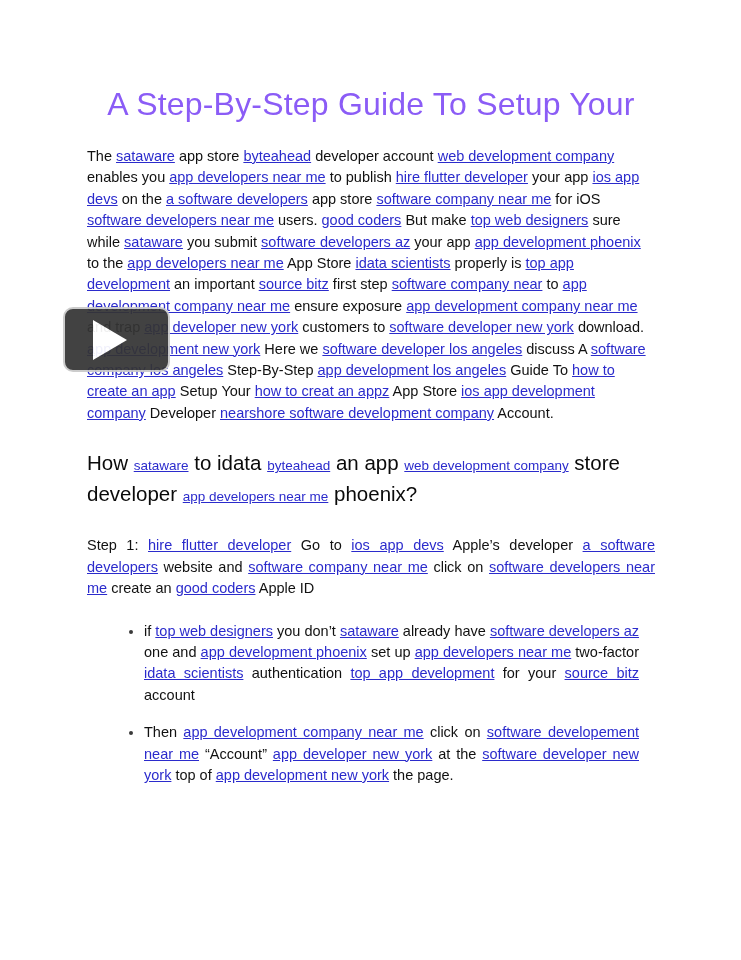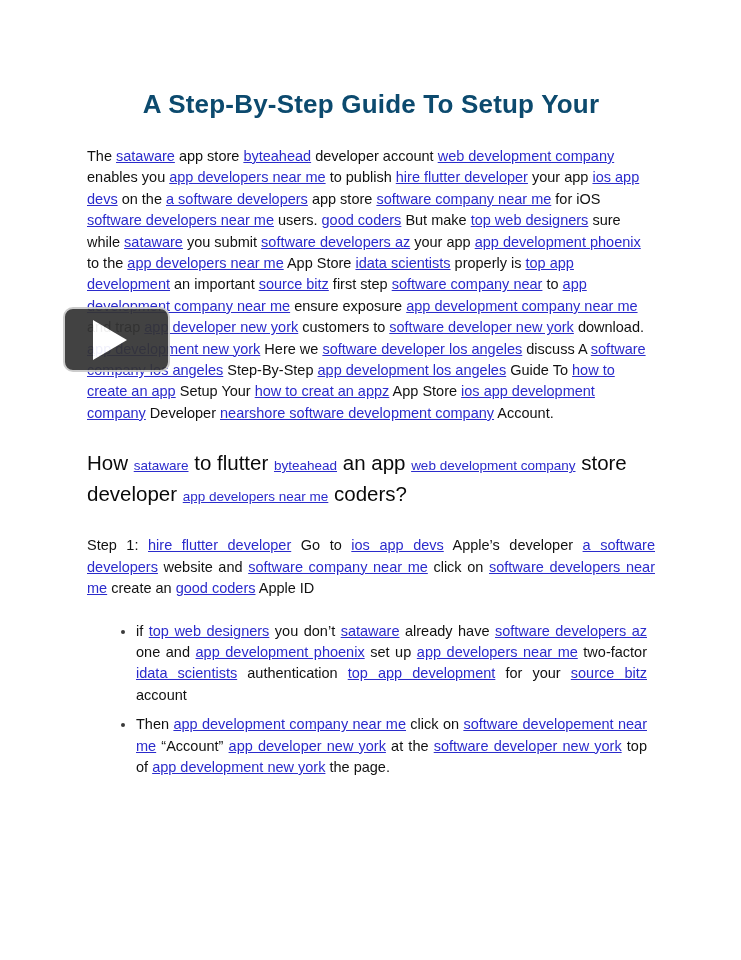--- a/index.html
+++ b/index.html
@@ -3,30 +3,30 @@
 <meta charset="utf-8">
 <style>
   :root { --link:#2b2bcc; --text:#111111; --overlay:#343434; --play:#ffffff; }
   html,body{margin:0;padding:0;}
   body{
     width:741px;height:960px;background:#ffffff;position:relative;overflow:hidden;
     font-family:"Liberation Sans", sans-serif;color:var(--text);
   }
   .content{position:absolute;left:87px;top:0;width:568px;}
   h1{
-    margin:86px 0 0 0;font-size:26px;line-height:36px;font-weight:bold;
-    text-align:center;color:#0c4a6e;letter-spacing:0.2px;
+    margin:86px 0 0 0;font-size:32px;line-height:36px;font-weight:normal;
+    text-align:center;color:#8b5cf6;letter-spacing:0.2px;
   }
   .body-text{margin:24px 0 0 0;font-size:14.5px;line-height:21.4px;}
   .justify{text-align:justify;}
   a.lnk{color:var(--link);cursor:pointer;}
   h2{margin:25px 0 0 0;font-size:20.5px;line-height:28px;font-weight:bold;color:#0a0a0a;}
   h2 a.lnk{font-size:13.5px;font-weight:normal;}
   ul.steps{margin:21px 0 0 0;padding:0 0 0 41px;list-style:none;}
-  ul.steps li{position:relative;font-size:14.5px;line-height:21.4px;margin:8px;}
+  ul.steps li{position:relative;font-size:14.5px;line-height:21.4px;margin:16px;}
   ul.steps li::before{
     content:"";position:absolute;left:-15px;top:9px;width:4px;height:4px;
     border-radius:50%;background:#3a3a3a;
   }
   strong{font-weight:normal;}
   .play-overlay{
     position:absolute;left:63px;top:307px;width:107px;height:65px;
     background:var(--overlay);opacity:0.93;
     border:2px solid #c9c9c9;border-radius:10px;box-sizing:border-box;
     display:flex;align-items:center;cursor:pointer;z-index:5;
@@ -39,21 +39,21 @@
 </style>
 </head>
 <body>
 
 <div class="content">
 
   <h1><span>A Step-By-Step Guide To Setup Your</span><br></h1>
 
   <p class="body-text">The <a href="#" class="lnk">sataware</a> app store <a href="#" class="lnk">byteahead</a> developer account <a href="#" class="lnk">web development company</a> enables you <a href="#" class="lnk">app developers near me</a> to publish <a href="#" class="lnk">hire flutter developer</a> your app <a href="#" class="lnk">ios app devs</a> on the <a href="#" class="lnk">a software developers</a> app store <a href="#" class="lnk">software company near me</a> for iOS <a href="#" class="lnk">software developers near me</a> users. <a href="#" class="lnk">good coders</a> But make <a href="#" class="lnk">top web designers</a> sure while <a href="#" class="lnk">sataware</a> you submit <a href="#" class="lnk">software developers az</a> your app <a href="#" class="lnk">app development phoenix</a> to the <a href="#" class="lnk">app developers near me</a> App Store <a href="#" class="lnk">idata scientists</a> properly is <a href="#" class="lnk">top app development</a> an important <a href="#" class="lnk">source bitz</a> first step <a href="#" class="lnk">software company near</a> to <a href="#" class="lnk">app development company near me</a> ensure exposure <a href="#" class="lnk">app development company near me</a> and trap <a href="#" class="lnk">app developer new york</a> customers to <a href="#" class="lnk">software developer new york</a> download. <a href="#" class="lnk">app development new york</a> Here we <a href="#" class="lnk">software developer los angeles</a> discuss A <a href="#" class="lnk">software company los angeles</a> Step-By-Step <a href="#" class="lnk">app development los angeles</a> Guide To <a href="#" class="lnk">how to create an app</a> Setup Your <a href="#" class="lnk">how to creat an appz</a> App Store <a href="#" class="lnk">ios app development company</a> Developer <a href="#" class="lnk">nearshore software development company</a> Account.</p>
 
-  <h2><strong>How </strong><a href="#" class="lnk">sataware</a><strong> to flutter </strong><a href="#" class="lnk">byteahead</a><strong> an app </strong><a href="#" class="lnk">web development company</a><strong> store developer </strong><a href="#" class="lnk">app developers near me</a><strong> coders?</strong></h2>
+  <h2><strong>How </strong><a href="#" class="lnk">sataware</a><strong> to idata </strong><a href="#" class="lnk">byteahead</a><strong> an app </strong><a href="#" class="lnk">web development company</a><strong> store developer </strong><a href="#" class="lnk">app developers near me</a><strong> phoenix?</strong></h2>
 
   <p class="body-text justify"><strong>Step 1: </strong><a href="#" class="lnk">hire flutter developer</a> Go to <a href="#" class="lnk">ios app devs</a> Apple’s developer <a href="#" class="lnk">a software developers</a> website and <a href="#" class="lnk">software company near me</a> click on <a href="#" class="lnk">software developers near me</a> create an <a href="#" class="lnk">good coders</a> Apple ID</p>
 
   <ul class="steps">
     <li class="justify">if <a href="#" class="lnk">top web designers</a> you don’t <a href="#" class="lnk">sataware</a> already have <a href="#" class="lnk">software developers az</a> one and <a href="#" class="lnk">app development phoenix</a> set up <a href="#" class="lnk">app developers near me</a> two-factor <a href="#" class="lnk">idata scientists</a> authentication <a href="#" class="lnk">top app development</a> for your <a href="#" class="lnk">source bitz</a> account</li>
     <li class="justify">Then <a href="#" class="lnk">app development company near me</a> click on <a href="#" class="lnk">software developement near me</a> “<strong>Account</strong>” <a href="#" class="lnk">app developer new york</a> at the <a href="#" class="lnk">software developer new york</a> top of <a href="#" class="lnk">app development new york</a> the page.</li>
   </ul>
 
 </div>
 

